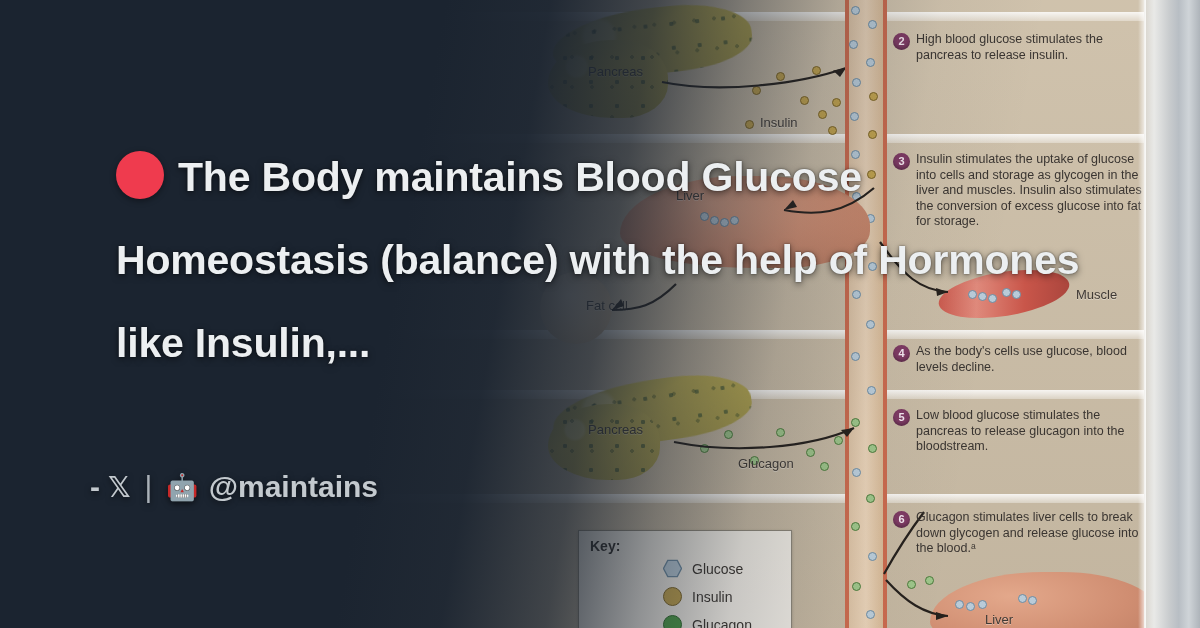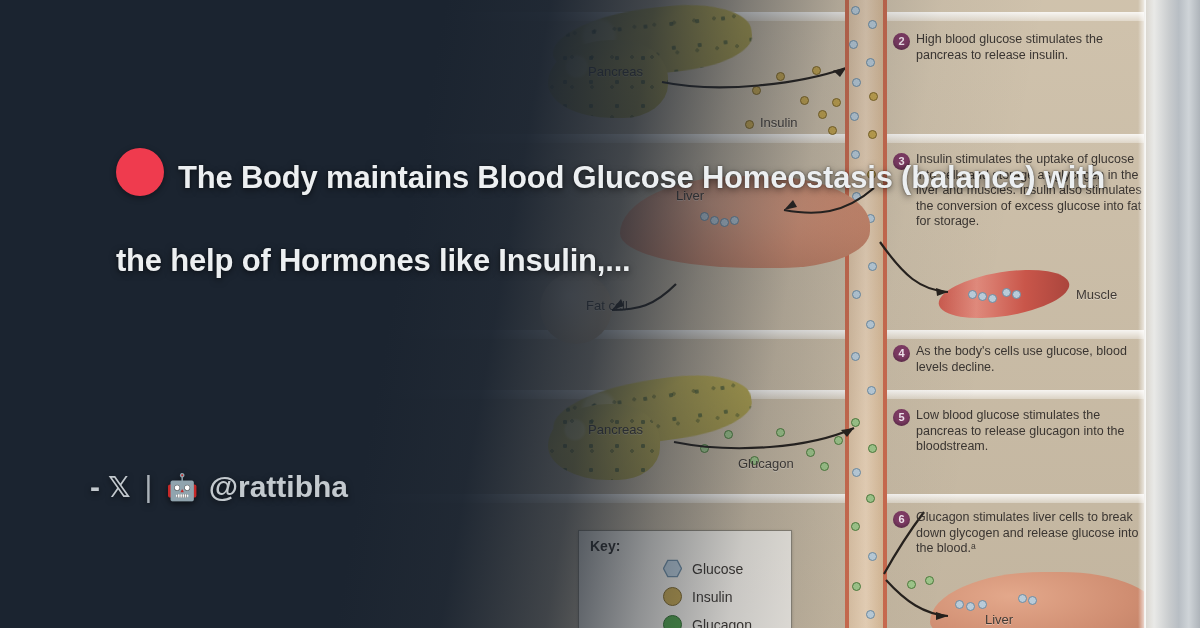--- a/index.html
+++ b/index.html
@@ -211,21 +211,21 @@
   
   #content {
     position: absolute;
     inset: 0;
   }
   #headline {
     position: absolute;
     left: 116px;
     top: 136px;
     width: 1010px;
-    font-size: 31px;
+    font-size: 41px;
     font-weight: bold;
     line-height: 83px;
     color: #eceff1;
     letter-spacing: -0.2px;
     text-shadow: 0 2px 7px rgba(0,0,0,0.55), 0 0 2px rgba(0,0,0,0.5);
   }
   #headline .dot-emoji {
     display: inline-block;
     width: 48px; height: 48px;
     border-radius: 50%;
@@ -472,17 +472,17 @@
 
     <div id="headline">
       <span class="dot-emoji"></span><span>The Body maintains Blood Glucose Homeostasis (balance) with the help of Hormones like Insulin,...</span>
     </div>
 
     <div id="attrib">
       <span class="dash">-</span>
       <span class="x-logo">𝕏</span>
       <span class="pipe">|</span>
       <span class="bot-glyph">🤖</span>
-      <span class="source">@rattibha</span>
+      <span class="source">@maintains</span>
     </div>
 
   </div>
 </div>
 
 </body></html>

